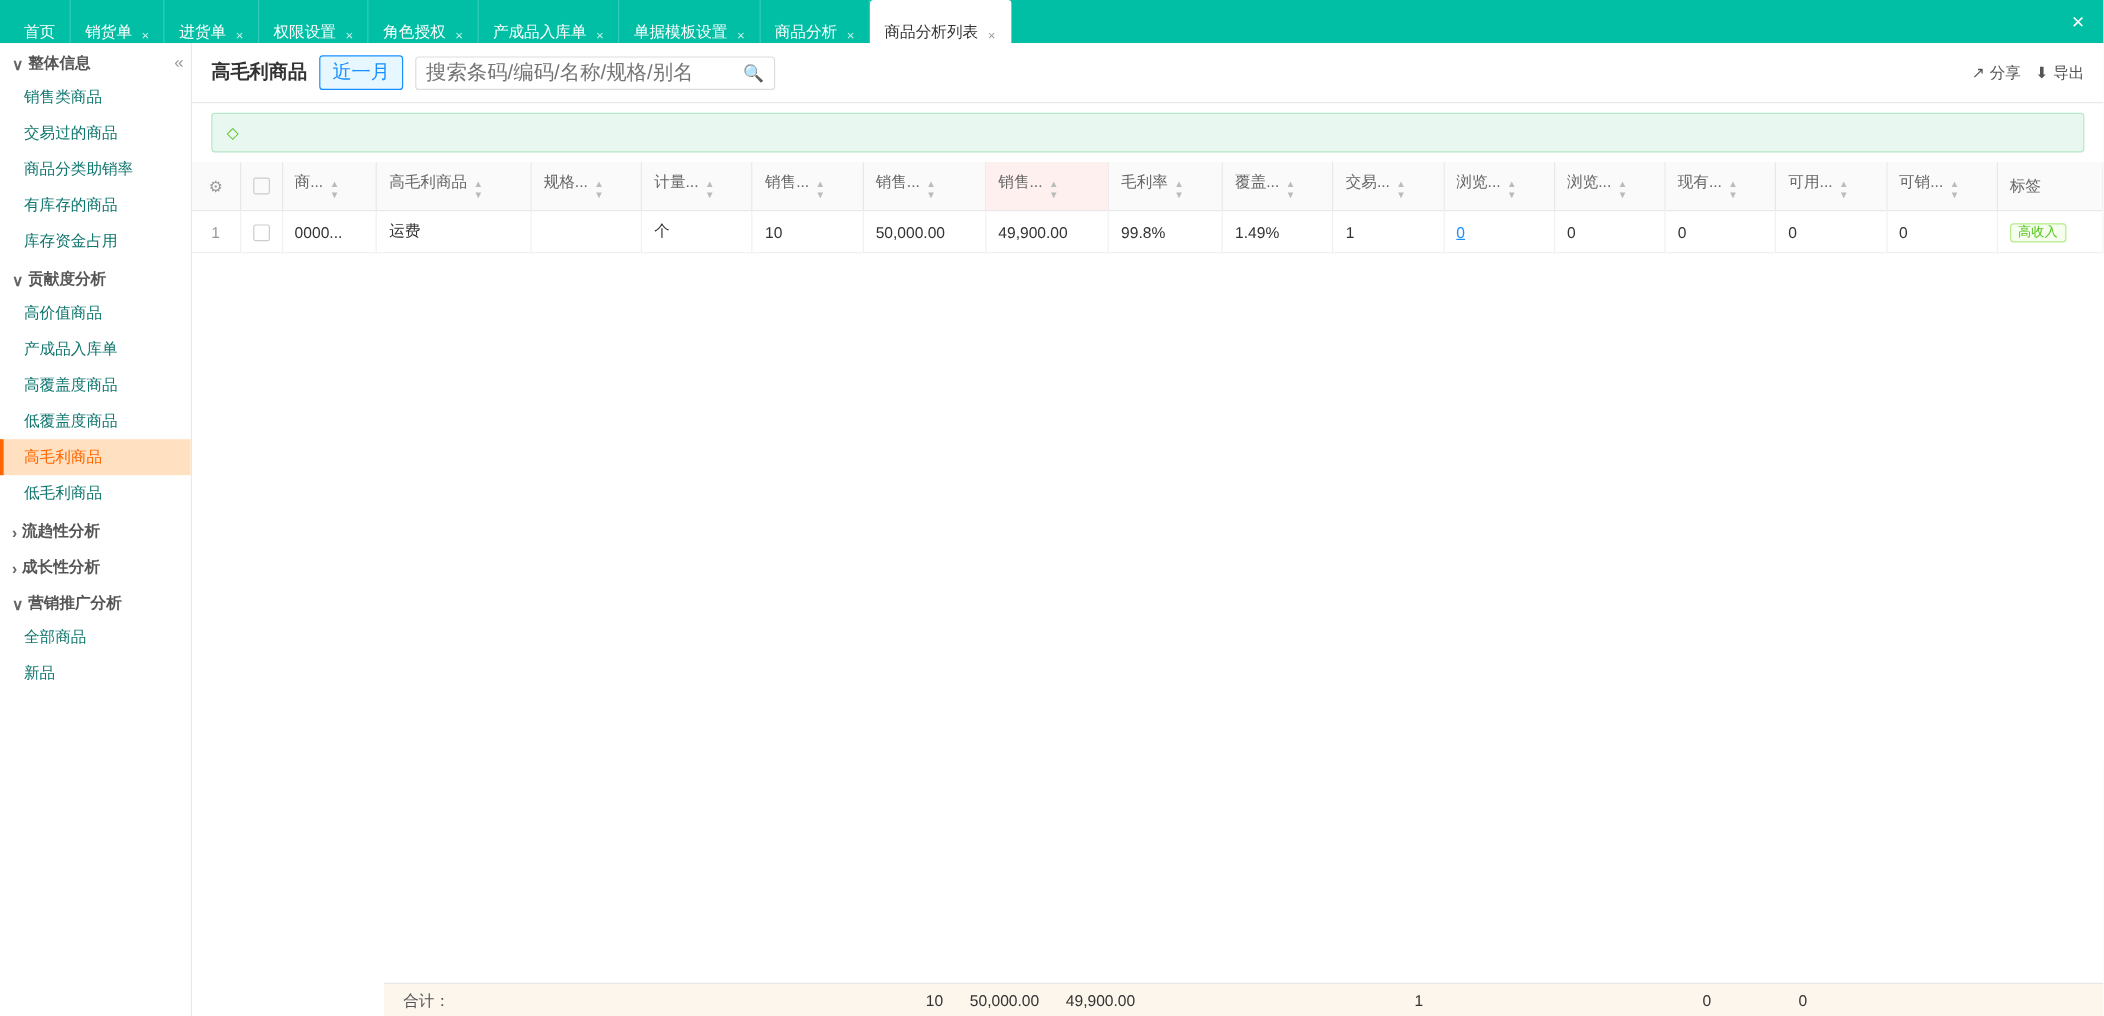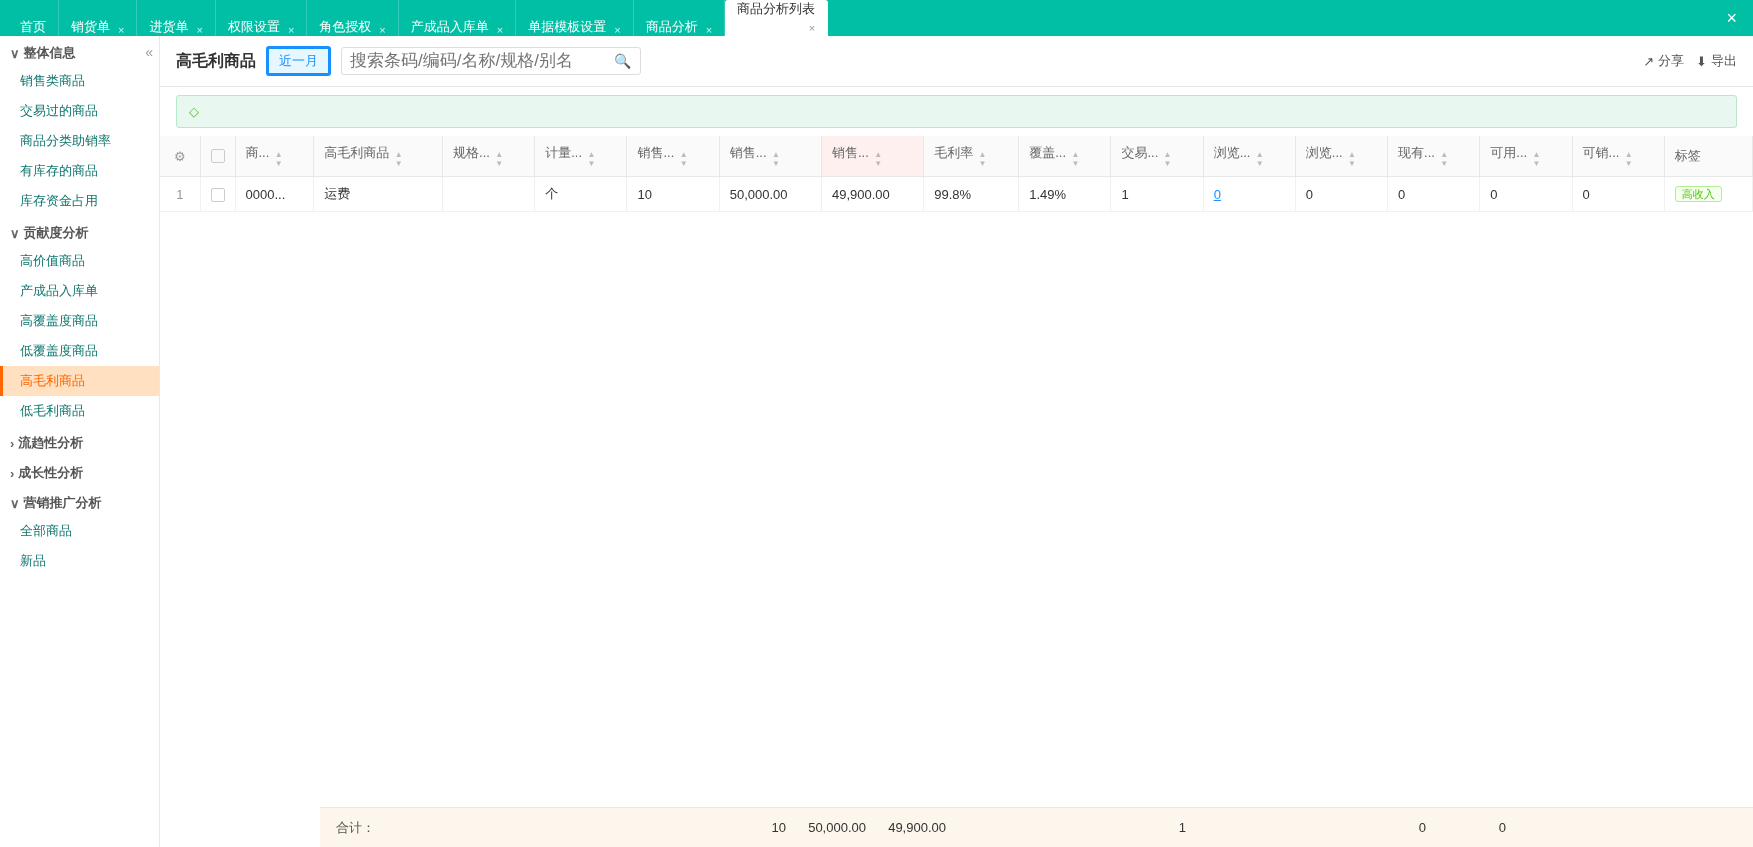--- a/index.html
+++ b/index.html
@@ -22,21 +22,20 @@
       font-size: 13px;
       cursor: pointer;
       white-space: nowrap;
       border-right: 1px solid rgba(255,255,255,0.2);
       gap: 4px;
     }
     .nav-tab.active {
       background: #fff;
       color: #333;
       border-radius: 3px 3px 0 0;
-      flex-direction: column;
     }
     .nav-tab .close-icon { font-size: 11px; color: rgba(255,255,255,0.8); margin-left: 4px; cursor: pointer; }
     .nav-tab.active .close-icon { color: #999; }
     .nav-close-btn {
       margin-left: auto;
       color: #fff;
       font-size: 18px;
       cursor: pointer;
       padding: 0 8px;
     }
@@ -101,25 +100,25 @@
       gap: 10px;
       background: #fff;
     }
     .content-title {
       font-size: 16px;
       font-weight: bold;
       color: #333;
     }
     .time-filter-btn {
       background: #fff;
-      border: 3px solid #14b8a6;
+      border: 1px solid #14b8a6;
       border-radius: 3px;
       padding: 3px 10px;
       cursor: pointer;
-      font-size: 13px;
+      font-size: 16px;
       color: #333;
       font-family: Liberation Serif, serif;
     }
     .time-filter-btn.active {
       background: #e6f7ff;
       border-color: #1890ff;
       color: #1890ff;
     }
     .search-box {
       display: flex; align-items: center;
@@ -215,21 +214,21 @@
       align-items: center;
       padding: 8px 16px;
       background: #fdf6ec;
       border-top: 1px solid #e8e8e8;
       font-size: 13px;
       color: #333;
       position: absolute;
       bottom: 0;
       left: 160px;
       right: 0;
-      height: 40px;
+      height: 28px;
       gap: 0;
     }
     .footer-total-label { color: #555; margin-right: 16px; min-width: 60px; }
     .footer-cell { min-width: 80px; text-align: right; padding-right: 16px; }
 
     .checkbox { width: 14px; height: 14px; border: 1px solid #ccc; border-radius: 2px; display: inline-block; vertical-align: middle; }
   </style>
 </head>
 <body>
 

